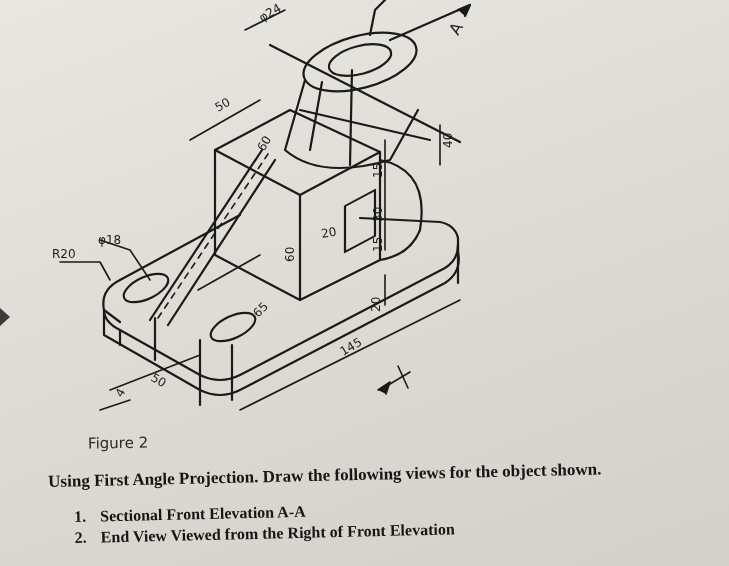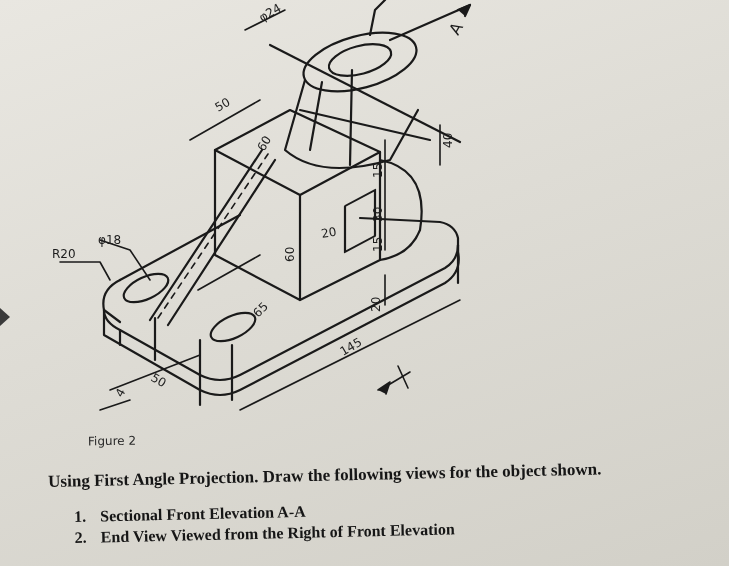--- a/index.html
+++ b/index.html
@@ -1,21 +1,21 @@
 <!DOCTYPE html>
 <html><head>
 <meta charset="utf-8">
 <style>
   html,body{margin:0;padding:0;}
   body{width:729px;height:566px;overflow:hidden;background:#d8d6cf;position:relative;font-family:"Liberation Serif",serif;}
   .paper{position:absolute;left:0;top:0;width:729px;height:566px;
     background:linear-gradient(160deg,#e9e7e1 0%,#dedcd5 45%,#d2d0c8 100%);}
   svg.drawing{position:absolute;left:0;top:0;}
   .dim{font-family:"DejaVu Sans",sans-serif;font-size:12px;fill:#1c1c1c;}
-  .figure-label{position:absolute;left:88px;top:434px;font-family:"DejaVu Sans",sans-serif;font-size:12px;color:#2a2a2a;transform:rotate(-1deg);}
+  .figure-label{position:absolute;left:88px;top:434px;font-family:"DejaVu Sans",sans-serif;font-size:15px;color:#2a2a2a;transform:rotate(-1deg);}
   .instruction{position:absolute;left:48px;top:472px;font-family:"Liberation Serif",serif;font-weight:bold;font-size:17px;color:#161616;transform:rotate(-1.3deg);transform-origin:left top;white-space:nowrap;}
   .tasks{position:absolute;left:74px;top:506px;margin:0;padding:0;list-style:none;font-family:"Liberation Serif",serif;font-weight:bold;font-size:16px;color:#161616;transform:rotate(-1.3deg);transform-origin:left top;}
   .tasks li{line-height:21px;white-space:nowrap;}
   .tasks .num{display:inline-block;width:22px;}
   .left-mark{position:absolute;left:0;top:308px;width:0;height:0;border-top:9px solid transparent;border-bottom:9px solid transparent;border-left:10px solid #3a3a3a;}
 </style>
 </head>
 <body>
 
 <div class="paper"></div>

